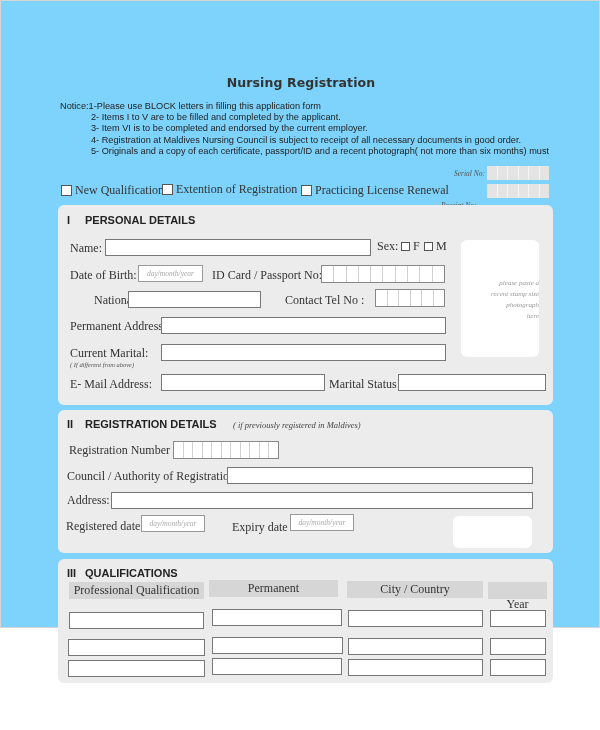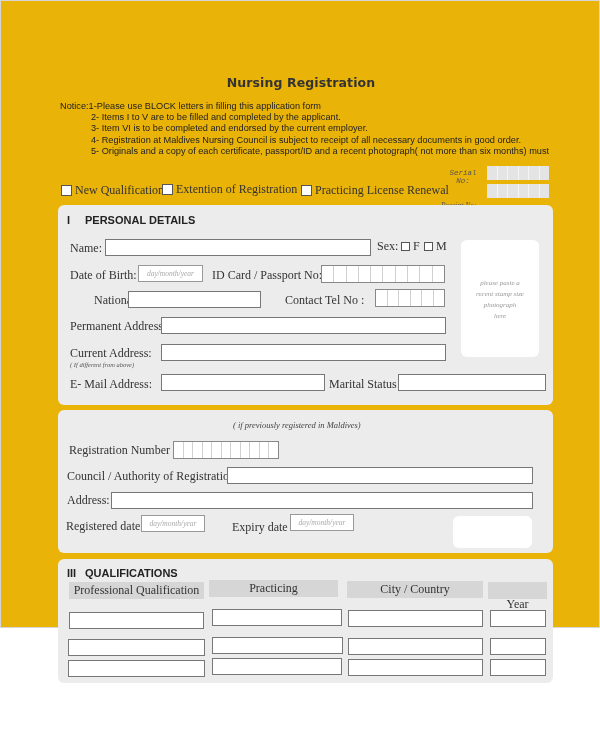--- a/index.html
+++ b/index.html
@@ -1,18 +1,18 @@
 <!DOCTYPE html>
 <html><head>
   <meta charset="utf-8">
   <style>
     * { box-sizing: border-box; margin: 0; padding: 0; }
     html, body { width: 600px; height: 730px; background: #ffffff; overflow: hidden; }
     body { position: relative; font-family: "Liberation Serif", serif; color: #2a2a2a; }
-    .page { position: absolute; left: 0; top: 0; width: 600px; height: 628px; border: 1px solid #d6d6d6; background: #eab308; }
+    .page { position: absolute; left: 0; top: 0; width: 600px; height: 628px; border: 1px solid #d6d6d6; background: #7dd3fc; }
     .abs { position: absolute; }
     .title { left: 0; width: 600px; top: 74px; text-align: center; font-family: "DejaVu Sans", sans-serif; font-weight: bold; font-size: 12.5px; color: #333; letter-spacing: 0.1px; }
     .notice { font-family: "Liberation Sans", sans-serif; font-size: 9.2px; color: #222; line-height: 11.2px; }
     .notice-lead { left: 59px; top: 100px; }
     .notice-item { left: 90px; }
     .notice-cont { left: 100px; }
     .serif { font-family: "Liberation Serif", serif; }
     .small-ital { font-style: italic; font-size: 7.5px; color: #555; text-align: right; }
     .cells { display: flex; background: #e4e4e4; }
     .cells span { flex: 1; border-right: 1px solid #f4f4f4; }
@@ -22,38 +22,38 @@
     .panel { background: #ececec; border-radius: 6px; left: 57px; width: 495px; }
     .sec-title { font-family: "Liberation Sans", sans-serif; font-weight: bold; font-size: 11px; color: #222; }
     .sec-num { display: inline-block; width: 18px; }
     .lbl { font-size: 12px; color: #333; white-space: nowrap; }
     .box { background: #fff; border: 1px solid #777; height: 17px; }
     .gridbox { background: #fff; border: 1px solid #888; height: 18px; display: flex; }
     .gridbox span { flex: 1; border-right: 1px solid #d0d0d0; }
     .gridbox span:last-child { border-right: none; }
     .datebox { background: #fff; border: 1px solid #999; height: 17px; font-size: 7.5px; font-style: italic; color: #aaa; display: flex; align-items: center; justify-content: center; }
     .photo { background: #fff; border-radius: 6px; }
-    .photo-text { font-style: italic; font-size: 7px; color: #999; text-align: center; line-height: 11px; }
+    .photo-text { font-style: italic; font-size: 7px; color: #999; text-align: right; line-height: 11px; }
     .colhead { background: #d6d6d6; font-size: 12px; color: #333; text-align: center; height: 17px; line-height: 17px; }
     .qbox { background: #fff; border: 1px solid #777; height: 17px; }
   </style>
 </head>
 <body>
 
 <div class="page">
 
   <div class="abs title">Nursing Registration</div>
 
   <div class="abs notice notice-lead"><span>Notice:</span><span>1-Please use BLOCK letters in filling this application form</span></div>
   <div class="abs notice notice-item" style="top:111px">2- Items I to  V are to be filled and completed by the applicant.</div>
   <div class="abs notice notice-item" style="top:122px">3- Item VI is to be completed and endorsed by the current employer.</div>
   <div class="abs notice notice-item" style="top:134px">4- Registration at Maldives Nursing Council is subject to receipt of all necessary documents in  good order.</div>
   <div class="abs notice notice-item" style="top:145px">5- Originals and a copy of each certificate, passport/ID and a recent photograph( not more than six months) must</div>
 
-  <div class="abs serif small-ital" style="left:440px; top:168px; width:44px; text-align:center;font-family:Liberation Mono, monospace;">Serial No:</div>
+  <div class="abs serif small-ital" style="left:440px; top:168px; width:44px; text-align:right;">Serial No:</div>
   <div class="abs cells" style="left:486px; top:165px; width:62px; height:14px;">
       <span></span>
       <span></span>
       <span></span>
       <span></span>
       <span></span>
       <span></span>
     </div>
   <div class="abs serif small-ital" style="left:440px; top:200px; width:44px; text-align:left;">Receipt No:</div>
   <div class="abs cells" style="left:486px; top:183px; width:62px; height:14px;">
@@ -117,39 +117,40 @@
       <span></span>
       <span></span>
       <span></span>
       <span></span>
       <span></span>
     </div>
 
   <div class="abs lbl" style="left:69px; top:318px;">Permanent Address:</div>
   <div class="abs box" style="left:160px; top:316px; width:285px;"></div>
 
-  <div class="abs lbl" style="left:69px; top:345px;">Current Address:</div>
+  <div class="abs lbl" style="left:69px; top:345px;">Current Marital:</div>
   <div class="abs small-ital" style="left:69px; top:360px; font-size:6.5px;">( If different from above)</div>
   <div class="abs box" style="left:160px; top:343px; width:285px;"></div>
 
   <div class="abs lbl" style="left:69px; top:376px;">E- Mail Address:</div>
   <div class="abs box" style="left:160px; top:373px; width:164px;"></div>
   <div class="abs lbl" style="left:328px; top:376px;">Marital Status :</div>
   <div class="abs box" style="left:397px; top:373px; width:148px;"></div>
 
   <div class="abs photo" style="left:460px; top:239px; width:78px; height:117px;">
     <div class="photo-text" style="padding-top:38px;">
       <div>please paste a</div>
       <div>recent stamp size</div>
       <div>photograph</div>
       <div>here</div>
     </div>
   </div>
 
   <div class="abs panel" style="top:409px; height:143px;"></div>
+  <div class="abs sec-title" style="left:66px; top:417px;"><span class="sec-num">II</span><span>REGISTRATION  DETAILS</span></div>
   <div class="abs small-ital" style="left:232px; top:419px; font-size:8.5px; color:#444;">( if previously registered in Maldives)</div>
 
   <div class="abs lbl" style="left:68px; top:442px;">Registration Number :</div>
   <div class="abs gridbox" style="left:172px; top:440px; width:106px;">
       <span></span>
       <span></span>
       <span></span>
       <span></span>
       <span></span>
       <span></span>
@@ -169,21 +170,21 @@
   <div class="abs lbl" style="left:65px; top:518px;">Registered date :</div>
   <div class="abs datebox" style="left:140px; top:514px; width:64px;">day/month/year</div>
   <div class="abs lbl" style="left:231px; top:519px;">Expiry date :</div>
   <div class="abs datebox" style="left:289px; top:513px; width:64px;">day/month/year</div>
   <div class="abs photo" style="left:452px; top:515px; width:79px; height:32px;"></div>
 
   <div class="abs panel" style="top:558px; height:124px;"></div>
   <div class="abs sec-title" style="left:66px; top:566px;"><span class="sec-num">III</span><span>QUALIFICATIONS</span></div>
 
   <div class="abs colhead" style="left:68px; top:581px; width:135px;">Professional Qualification</div>
-  <div class="abs colhead" style="left:208px; top:579px; width:129px;">Practicing</div>
+  <div class="abs colhead" style="left:208px; top:579px; width:129px;">Permanent</div>
   <div class="abs colhead" style="left:346px; top:580px; width:136px;">City / Country</div>
   <div class="abs colhead" style="left:487px; top:581px; width:59px; padding-top:14px;">Year</div>
 
   <div class="abs qbox" style="left:68px; top:611px; width:135px;"></div>
   <div class="abs qbox" style="left:211px; top:608px; width:130px;"></div>
   <div class="abs qbox" style="left:347px; top:609px; width:135px;"></div>
   <div class="abs qbox" style="left:489px; top:609px; width:56px;"></div>
 
   <div class="abs qbox" style="left:67px; top:638px; width:137px;"></div>
   <div class="abs qbox" style="left:211px; top:636px; width:131px;"></div>

